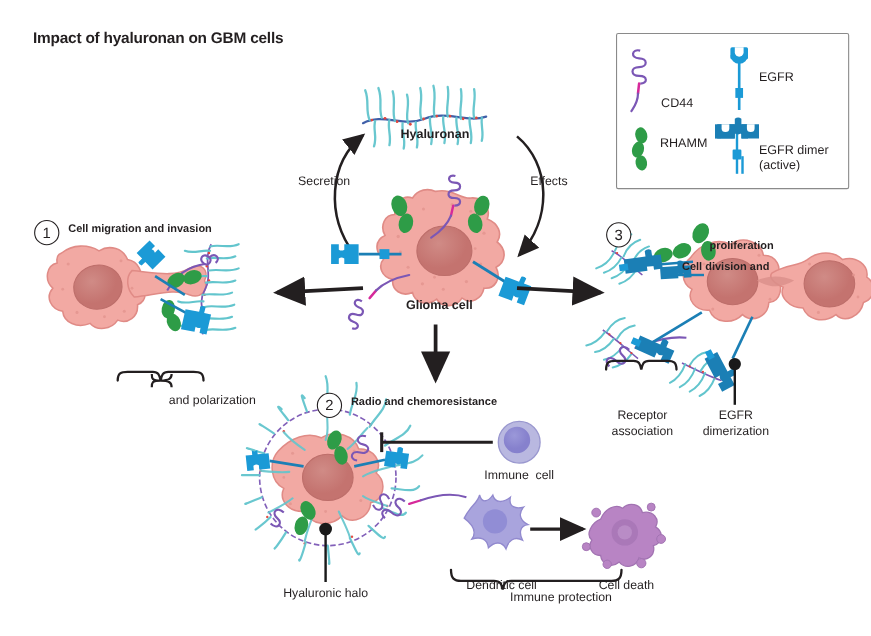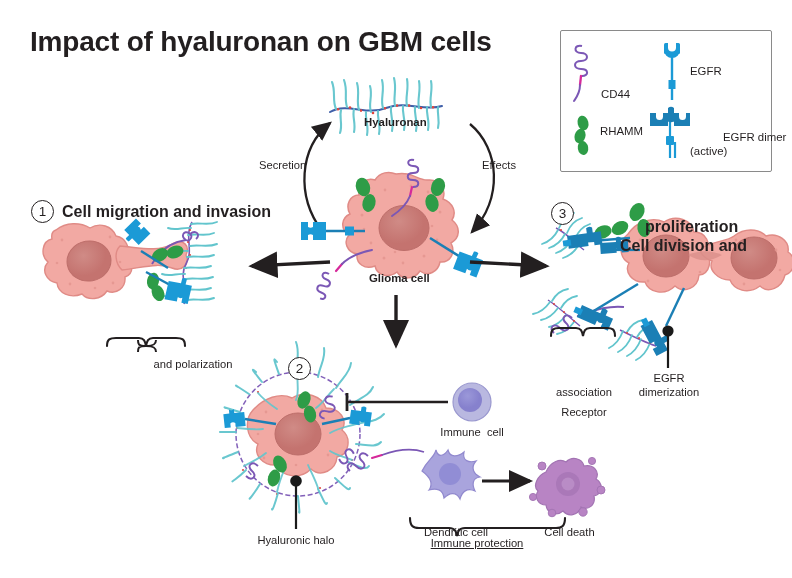--- a/index.html
+++ b/index.html
@@ -1,22 +1,22 @@
 <!DOCTYPE html>
 <html><head>
 <meta charset="utf-8">
 <style>
   html,body{margin:0;padding:0;background:#ffffff;}
   body{width:792px;height:578px;position:relative;overflow:hidden;
        font-family:"Liberation Sans",sans-serif;color:#231f20;}
   #stage{position:absolute;inset:0;width:792px;height:578px;}
   svg.layer{position:absolute;left:0;top:0;width:792px;height:578px;overflow:visible;}
   .txt{position:absolute;white-space:pre;line-height:1.15;}
-  .title{font-size:28px;font-weight:bold;letter-spacing:-0.2px;color:#231f20;}
-  .panel-title{font-size:16px;font-weight:bold;color:#231f20;}
+  .title{font-size:14px;font-weight:bold;letter-spacing:-0.2px;color:#231f20;}
+  .panel-title{font-size:10px;font-weight:bold;color:#231f20;}
   .sub-bold{font-size:11.4px;font-weight:bold;color:#231f20;}
   .lbl{font-size:11.2px;color:#231f20;}
   .lbl-c{font-size:11.2px;color:#231f20;text-align:center;}
   .legend-lbl{font-size:11.4px;color:#231f20;}
   .legend-box{position:absolute;border:1.4px solid #8a8a8a;background:#fff;border-radius:2px;}
   .numcirc{position:absolute;border:1.6px solid #231f20;border-radius:50%;
            display:flex;align-items:center;justify-content:center;
            font-size:13.5px;color:#231f20;background:#fff;}
 </style>
 </head>
@@ -520,38 +520,39 @@
 
       <path d="M410,518 C410,526 413,528 419,528 L449,528 C455,528 456,531 457,536
                C458,531 459,528 465,528 L556,528 C562,528 565,526 565,518" fill="none" stroke="#231f20" stroke-width="2.1" stroke-linecap="round"></path>
     </g>
   </svg>
 
   <div class="txt title" style="left:30px;top:26px;">Impact of hyaluronan on GBM cells</div>
 
   <div class="txt sub-bold" style="left:364px;top:116px;">Hyaluronan</div>
   <div class="txt sub-bold" style="left:369px;top:272px;">Glioma cell</div>
-  <div class="txt lbl" style="left:259px;top:159px;">Secretion</div>
+  <div class="txt lbl" style="left:271px;top:159px;">Secretion</div>
   <div class="txt lbl" style="left:482px;top:159px;">Effects</div>
 
   <div class="numcirc" style="left:31px;top:200px;width:21px;height:21px;">1</div>
   <div class="txt panel-title" style="left:62px;top:203px;">Cell migration and invasion</div>
   <div class="txt lbl-c" style="left:103px;top:358px;width:180px;">and polarization</div>
 
   <div class="numcirc" style="left:288px;top:357px;width:21px;height:21px;">2</div>
+  <div class="txt panel-title" style="left:319px;top:360px;">Radio and chemoresistance</div>
   <div class="txt lbl-c" style="left:226px;top:534px;width:140px;">Hyaluronic halo</div>
   <div class="txt lbl-c" style="left:422px;top:426px;width:100px;">Immune  cell</div>
   <div class="txt lbl-c" style="left:401px;top:526px;width:110px;">Dendritic cell</div>
   <div class="txt lbl-c" style="left:522px;top:526px;width:95px;">Cell death</div>
-  <div class="txt lbl-c" style="left:407px;top:537px;width:140px;text-decoration:underline;">Immune protection</div>
+  <div class="txt lbl-c" style="left:440px;top:537px;width:140px;">Immune protection</div>
 
   <div class="numcirc" style="left:551px;top:202px;width:21px;height:21px;">3</div>
   <div class="txt panel-title" style="left:620px;top:201px;margin-top:36px;">Cell division and</div>
   <div class="txt panel-title" style="left:645px;top:218px;">proliferation</div>
-  <div class="txt lbl-c" style="left:538px;top:372px;width:92px;margin-top:34px;">Receptor</div>
+  <div class="txt lbl-c" style="left:538px;top:372px;width:92px;">Receptor</div>
   <div class="txt lbl-c" style="left:538px;top:386px;width:92px;">association</div>
   <div class="txt lbl-c" style="left:632px;top:372px;width:74px;">EGFR</div>
   <div class="txt lbl-c" style="left:620px;top:386px;width:98px;">dimerization</div>
 
   <div class="legend-box" style="left:560px;top:30px;width:210px;height:140px;"></div>
   <svg style="position:absolute;left:560px;top:30px;width:210px;height:140px;overflow:visible;" viewBox="0 0 210 140">
 
     <g>
       <path d="M22,16 c-8,-2 -9,7 -1,7 c8,0 8,8 0,8 c-8,0 -8,8 0,8 c8,0 8,7 1,7" fill="none" stroke="#7b57b5" stroke-width="2"></path>
       <path d="M21,46 l-1,9" stroke="#d6299a" stroke-width="2.3" stroke-linecap="round"></path>
@@ -581,16 +582,16 @@
         <path d="M0,0 h-6 v13 h6 Z" fill="#1b7fb5"></path>
       </g>
       <path d="M92,83 h16 v4 a4,4 0 0 0 6,0 v-4 h16 v13 h-16 v-4 a4,4 0 0 0 -6,0 v4 H92 Z" fill="#1b7fb5"></path>
       <path d="M96,83 v3.6 a3.4,3.4 0 0 0 7,0 V83" fill="#ffffff"></path>
       <path d="M119,83 v3.6 a3.4,3.4 0 0 0 7,0 V83" fill="#ffffff"></path>
     </g>
   </svg>
   <div class="txt legend-lbl" style="left:601px;top:88px;">CD44</div>
   <div class="txt legend-lbl" style="left:690px;top:65px;">EGFR</div>
   <div class="txt legend-lbl" style="left:600px;top:125px;">RHAMM</div>
-  <div class="txt legend-lbl" style="left:690px;top:131px;margin-left:33px;">EGFR dimer</div>
+  <div class="txt legend-lbl" style="left:690px;top:131px;">EGFR dimer</div>
   <div class="txt legend-lbl" style="left:690px;top:145px;">(active)</div>
 
 </div>
 
 </body></html>

